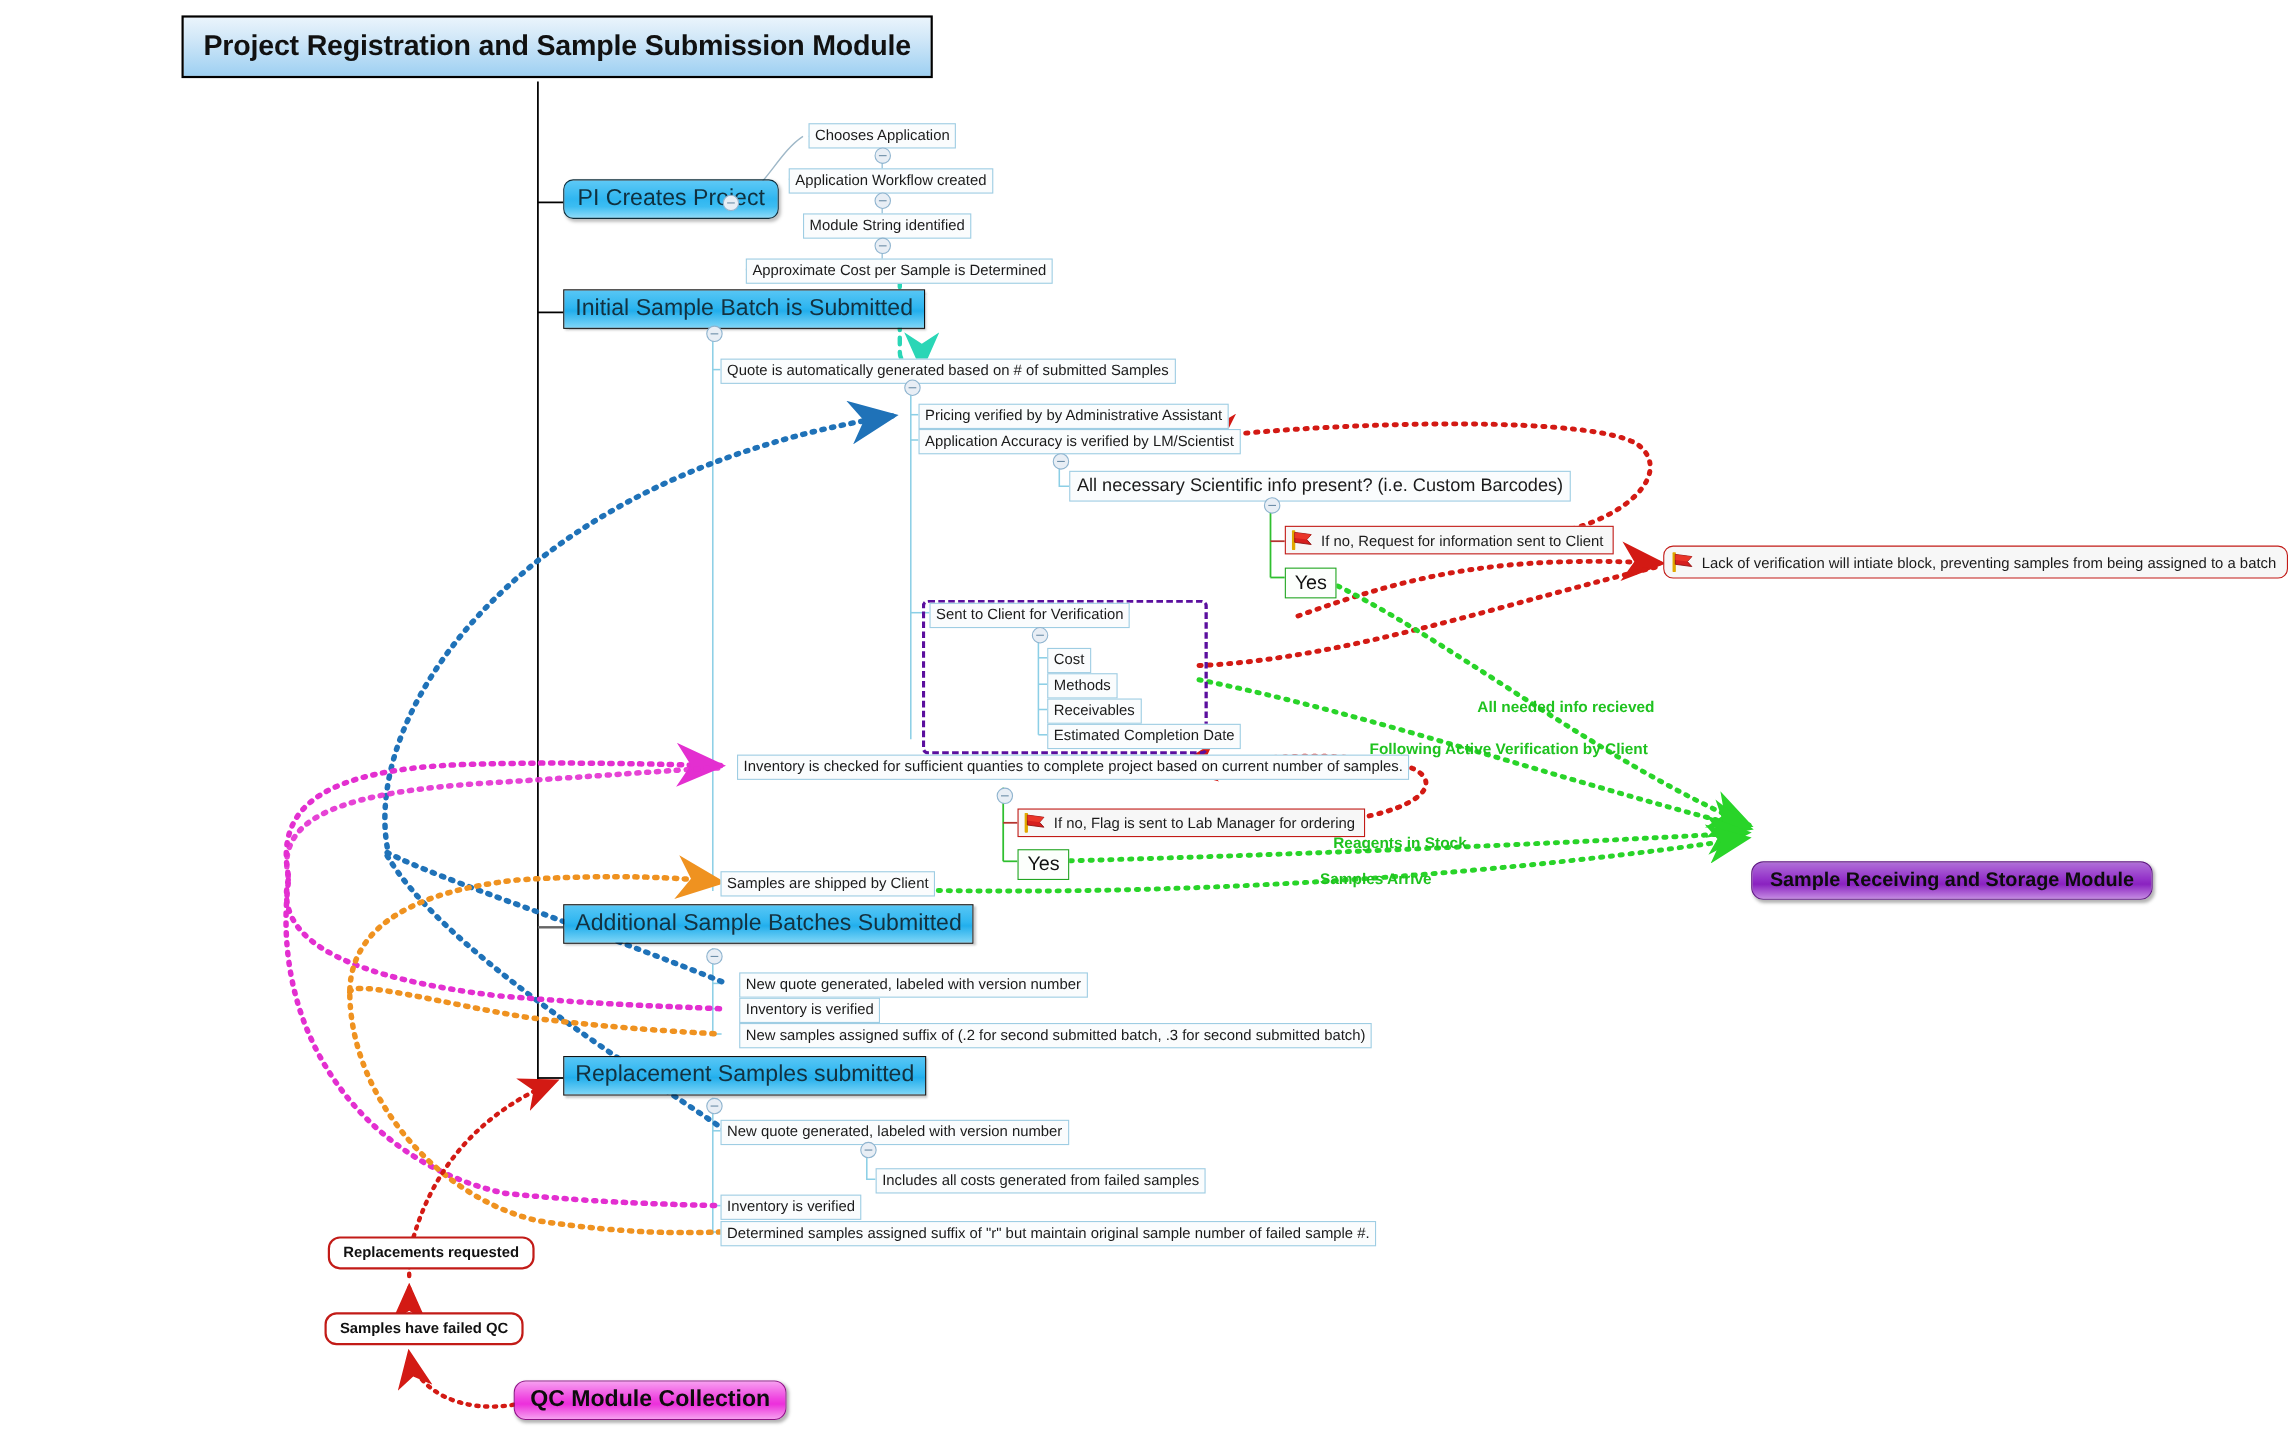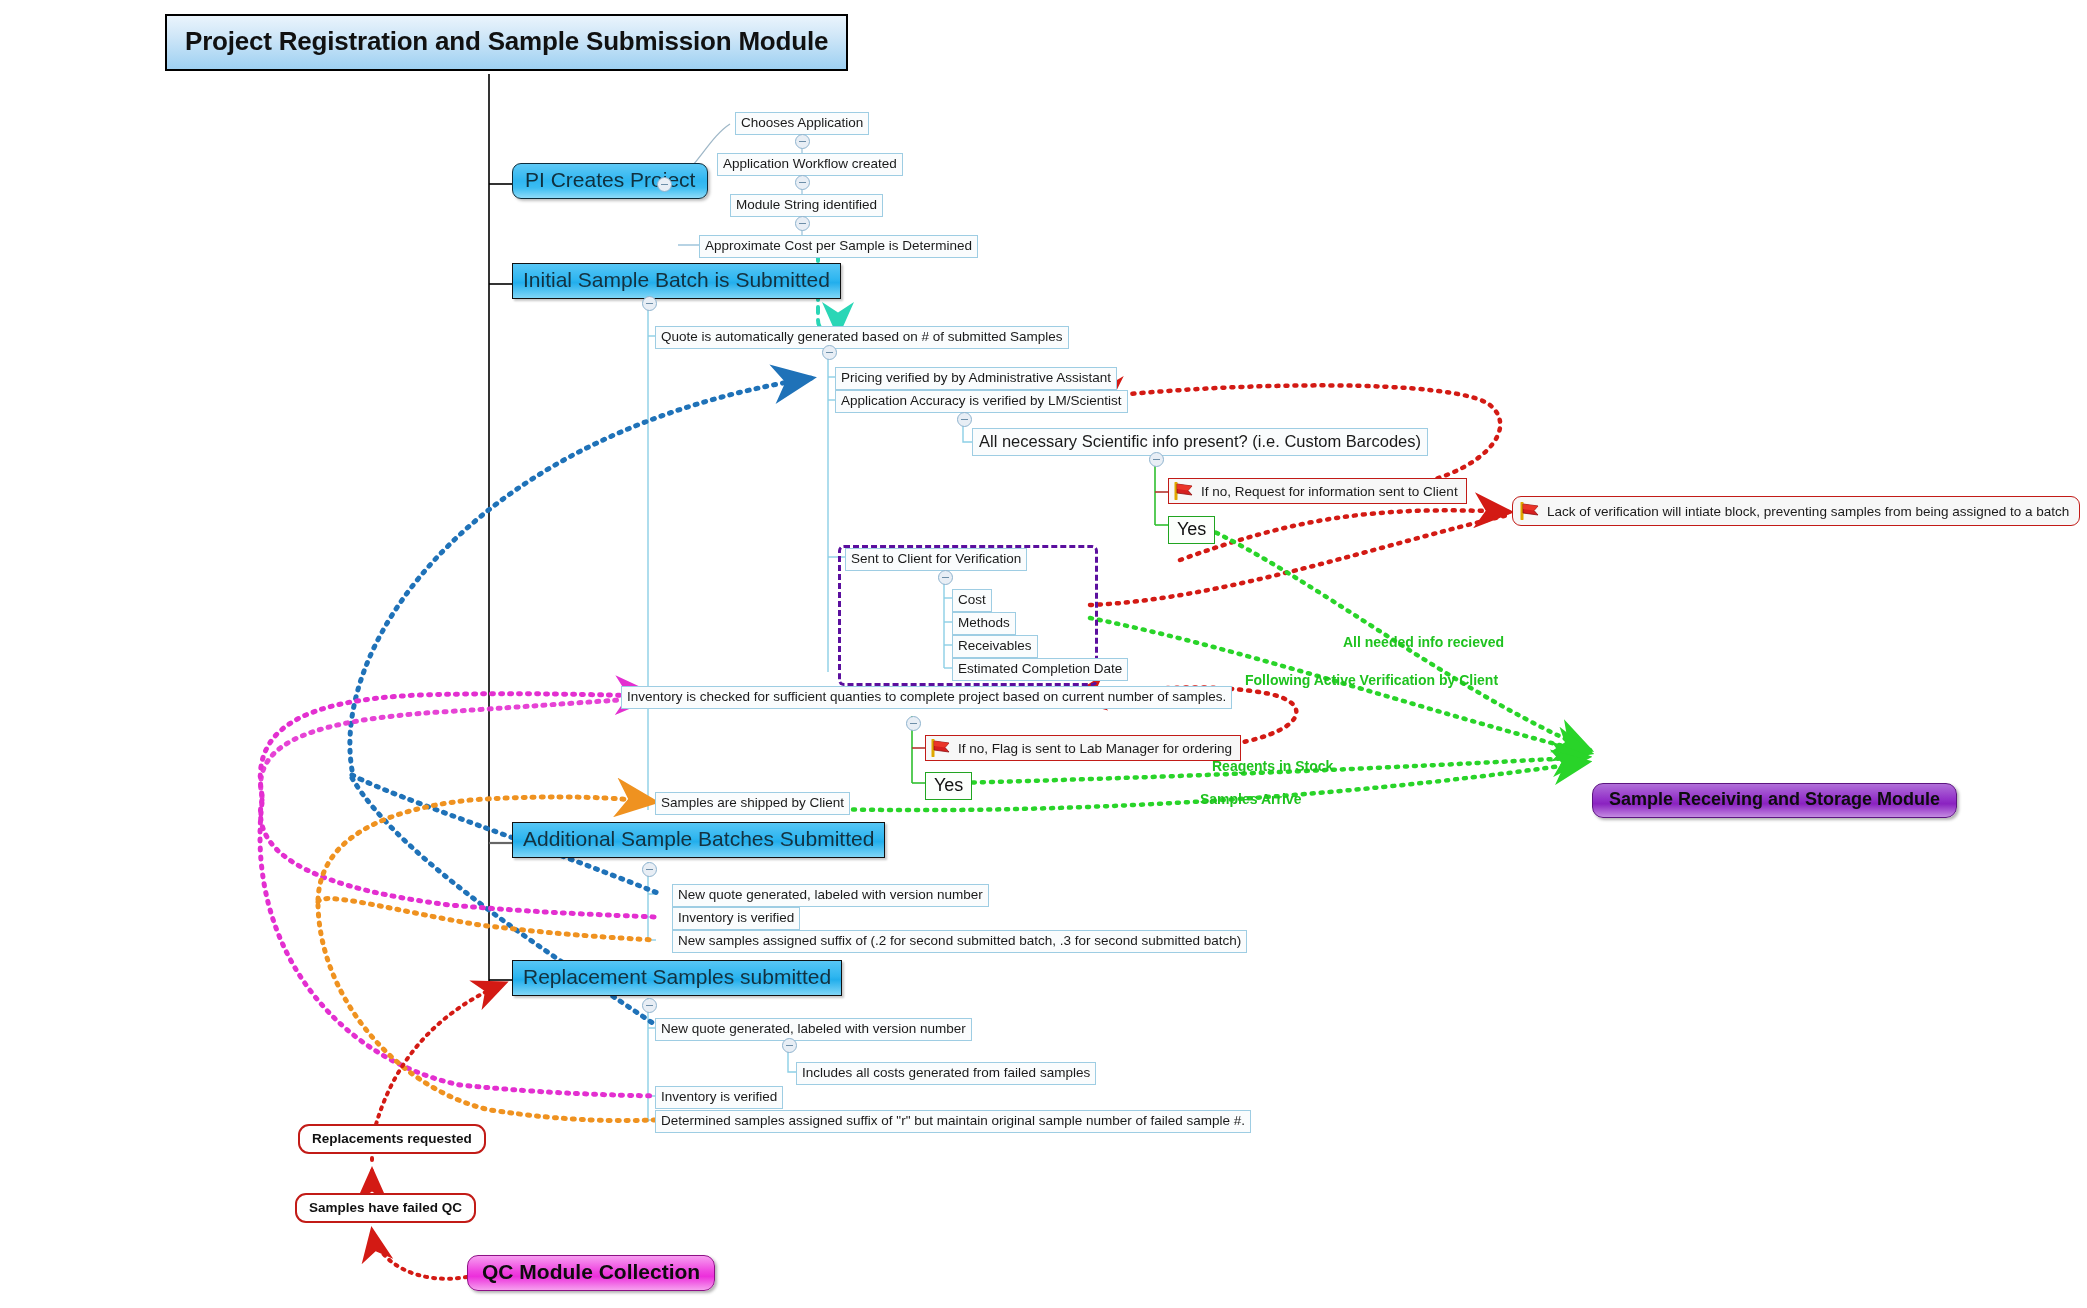--- a/index.html
+++ b/index.html
@@ -239,21 +239,21 @@
 
   <div class="node blue-round" style="left:512px;top:163px;">PI Creates Project</div>
   <div class="cdot" style="left:657px;top:177px;"></div>
 
   <div class="node leaf" style="left:735px;top:112px;">Chooses Application</div>
   <div class="cdot" style="left:795px;top:134px;"></div>
   <div class="node leaf" style="left:717px;top:153px;">Application Workflow created</div>
   <div class="cdot" style="left:795px;top:175px;"></div>
   <div class="node leaf" style="left:730px;top:194px;">Module String identified</div>
   <div class="cdot" style="left:795px;top:216px;"></div>
-  <div class="node leaf" style="left:678px;top:235px;margin-left:21px;">Approximate Cost per Sample is Determined</div>
+  <div class="node leaf" style="left:678px;top:235px;">Approximate Cost per Sample is Determined</div>
 
   <div class="node blue-box" style="left:512px;top:263px;">Initial Sample Batch is Submitted</div>
   <div class="cdot" style="left:642px;top:296px;"></div>
 
   <div class="node leaf" style="left:655px;top:326px;">Quote is automatically generated based on # of submitted Samples</div>
   <div class="cdot" style="left:822px;top:345px;"></div>
 
   <div class="node leaf" style="left:835px;top:367px;">Pricing verified by by Administrative Assistant</div>
   <div class="node leaf" style="left:835px;top:390px;">Application Accuracy is verified by LM/Scientist</div>
   <div class="cdot" style="left:957px;top:412px;"></div>
@@ -285,21 +285,21 @@
   </div>
 
   <div class="dash-group" style="left:838px;top:545px;width:254px;height:135px;"></div>
   <div class="node leaf" style="left:845px;top:548px;">Sent to Client for Verification</div>
   <div class="cdot" style="left:938px;top:570px;"></div>
   <div class="node leaf" style="left:952px;top:589px;">Cost</div>
   <div class="node leaf" style="left:952px;top:612px;">Methods</div>
   <div class="node leaf" style="left:952px;top:635px;">Receivables</div>
   <div class="node leaf" style="left:952px;top:658px;">Estimated Completion Date</div>
 
-  <div class="node leaf" style="left:621px;top:686px;">Inventory is checked for sufficient quanties to complete project based on current number of samples.</div>
+  <div class="node leaf" style="left:670px;top:686px;">Inventory is checked for sufficient quanties to complete project based on current number of samples.</div>
   <div class="cdot" style="left:906px;top:716px;"></div>
 
   <div class="node flagbox" style="left:925px;top:735px;text-align:center;">
     <span class="flag-ico">
       <svg viewBox="0 0 22 18" width="22" height="18">
         <path d="M3,1 L3,17" stroke="#e0a800" stroke-width="3" fill="none" stroke-linecap="round"></path>
         <path d="M4,2 L19,4 L15,8.5 L19,13 L4,11 Z" fill="#d61f1f" stroke="#8e0f0f" stroke-width="0.8"></path>
         <path d="M4,2 L19,4 L15,8.5 L4,7 Z" fill="#ef3b2c" opacity="0.8"></path>
       </svg>
     </span>

